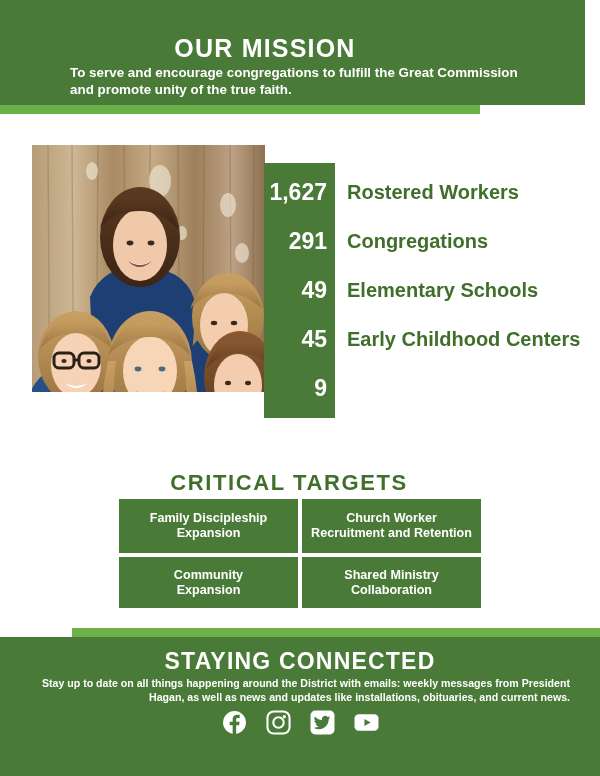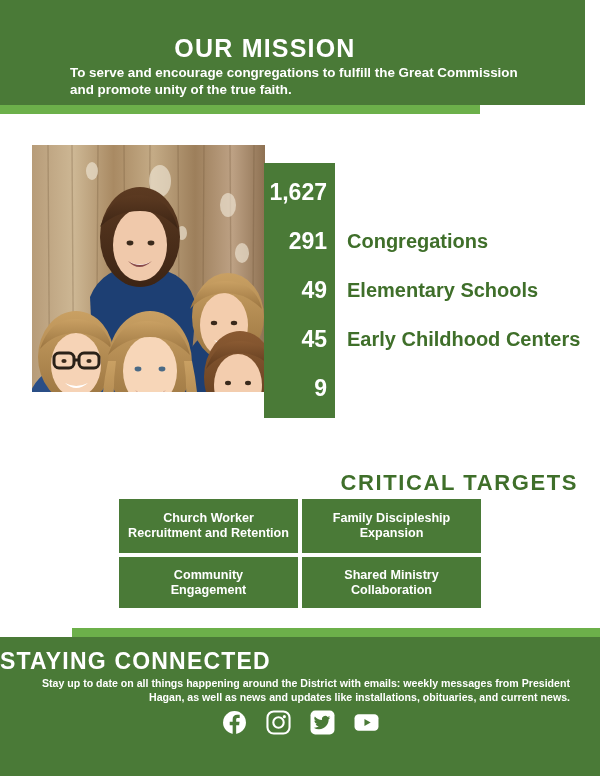--- a/index.html
+++ b/index.html
@@ -93,21 +93,21 @@
     font-weight: bold;
     padding-left: 12px;
     white-space: nowrap;
   }
 
   
   .targets-title {
     position: absolute;
     left: 0; top: 470px;
     width: 578px;
-    text-align: right;
+    text-align: center;
     color: #3f6f2a;
     font-size: 22px;
     font-weight: bold;
     letter-spacing: 1.6px;
   }
   .targets-grid {
     position: absolute;
     left: 119px; top: 499px;
     width: 362px;
     display: grid;
@@ -143,21 +143,21 @@
     position: absolute;
     left: 0; top: 637px;
     width: 600px;
     height: 139px;
     background: #4a7a37;
   }
   .footer-title {
     position: absolute;
     left: 0; top: 648px;
     width: 600px;
-    text-align: left;
+    text-align: center;
     color: #ffffff;
     font-size: 23px;
     font-weight: bold;
     letter-spacing: 1.2px;
   }
   .footer-text {
     position: absolute;
     left: 30px; top: 676px;
     width: 540px;
     text-align: right;
@@ -297,46 +297,47 @@
       </g>
       <text x="92" y="296" font-family="Liberation Serif, serif" font-size="30" font-weight="bold" fill="#17391b">Sh</text>
     </g>
     <path d="M166 288 q18 -8 30 0 l0 18 l-32 0z" fill="#f2efe8"></path>
   </svg>
 </div>
 
 <div class="stats">
   <div class="stat-row">
     <div class="stat-number">1,627</div>
+    <div class="stat-label">Rostered Workers</div>
   </div>
   <div class="stat-row">
     <div class="stat-number">291</div>
     <div class="stat-label">Congregations</div>
   </div>
   <div class="stat-row">
     <div class="stat-number">49</div>
     <div class="stat-label">Elementary Schools</div>
   </div>
   <div class="stat-row">
     <div class="stat-number">45</div>
     <div class="stat-label">Early Childhood Centers</div>
   </div>
   <div class="stat-row">
     <div class="stat-number">9</div>
   </div>
 </div>
 
 <div class="targets-title">CRITICAL TARGETS</div>
 <div class="targets-grid">
+  <div class="target-box">Family Discipleship
+Expansion</div>
   <div class="target-box">Church Worker
 Recruitment and Retention</div>
-  <div class="target-box">Family Discipleship
+  <div class="target-box">Community
 Expansion</div>
-  <div class="target-box">Community
-Engagement</div>
   <div class="target-box">Shared Ministry
 Collaboration</div>
 </div>
 
 <div class="accent-bar-bottom"></div>
 <div class="footer-band"></div>
 <div class="footer-title">STAYING CONNECTED</div>
 <div class="footer-text">Stay up to date on all things happening around the District with emails: weekly messages from President Hagan, as well as news and updates like installations, obituaries, and current news.</div>
 <div class="social-row">
   <a class="social-icon">

